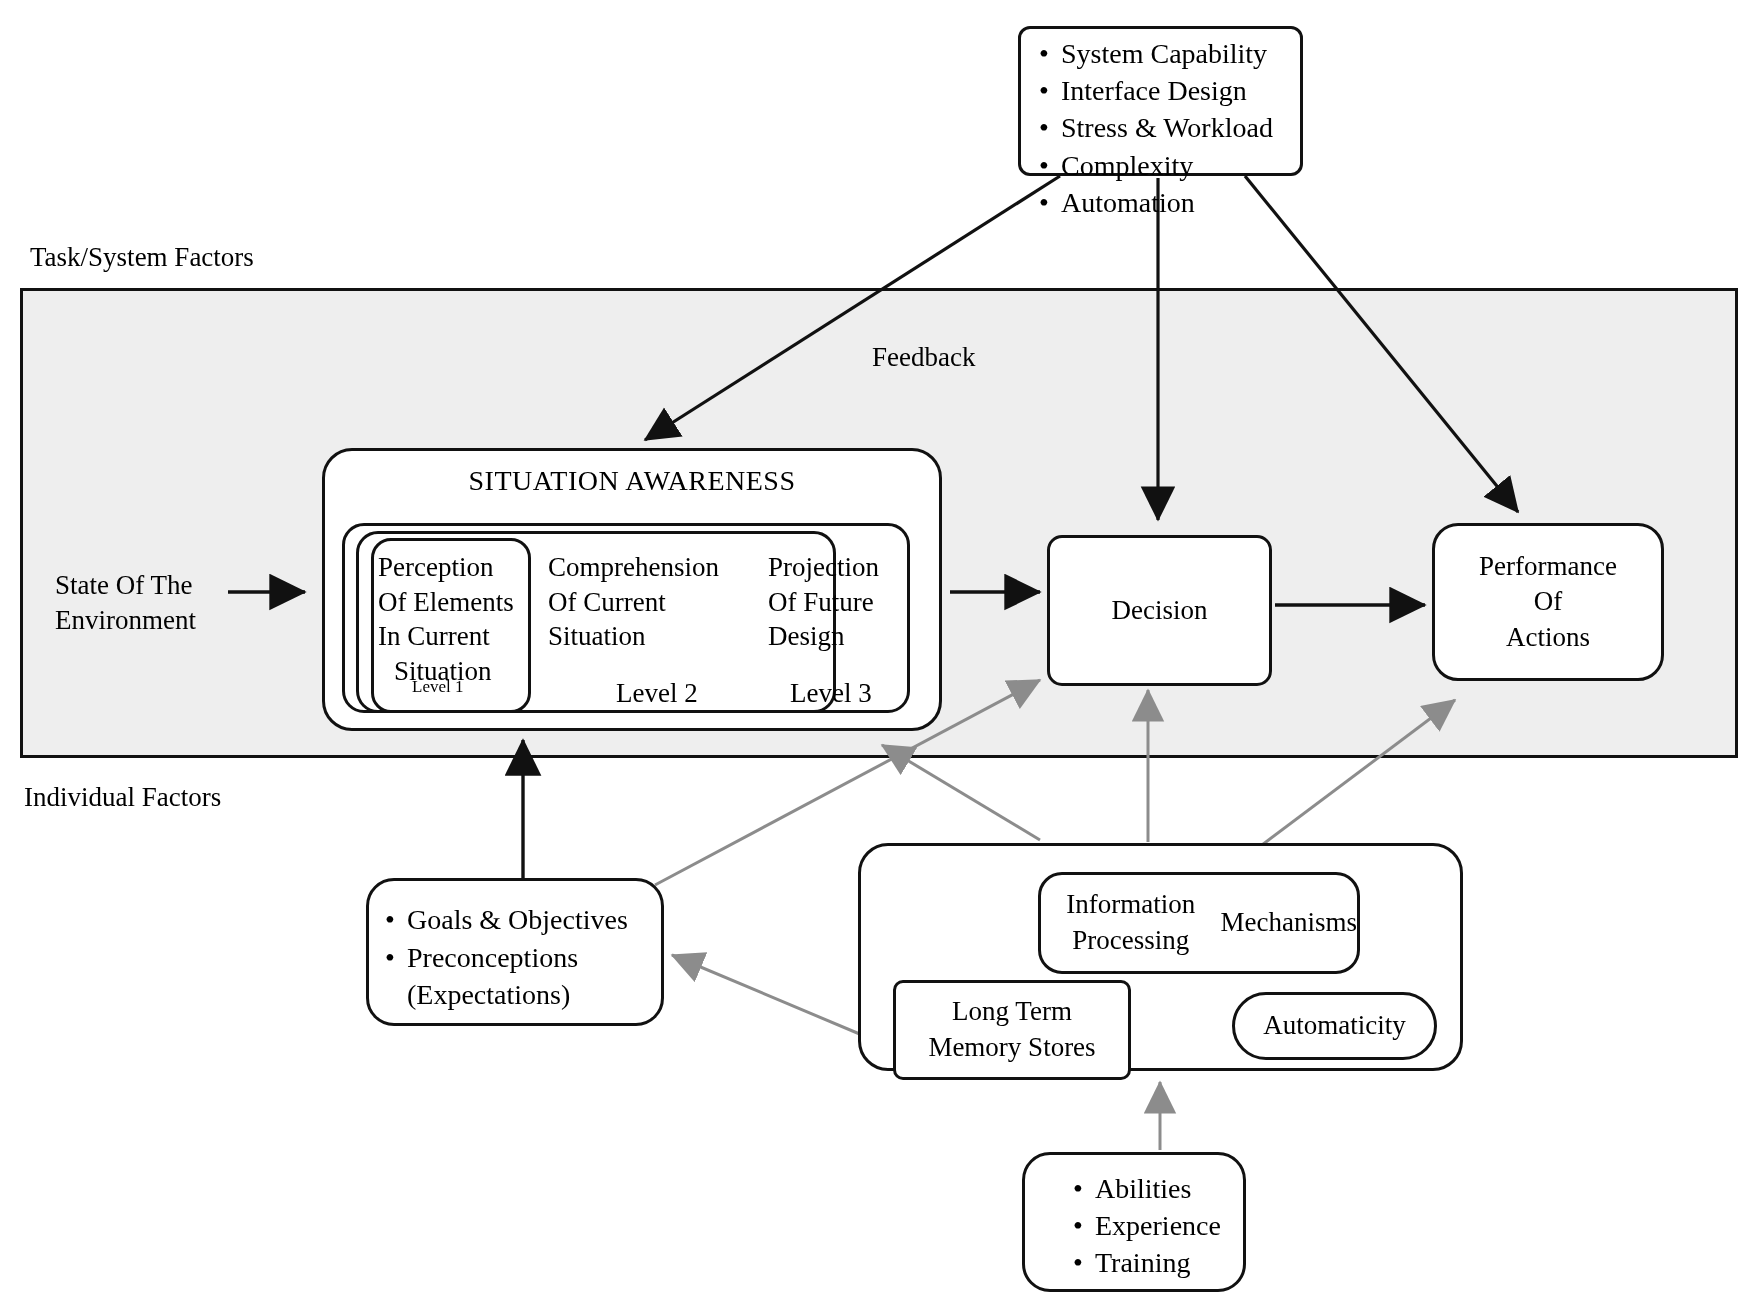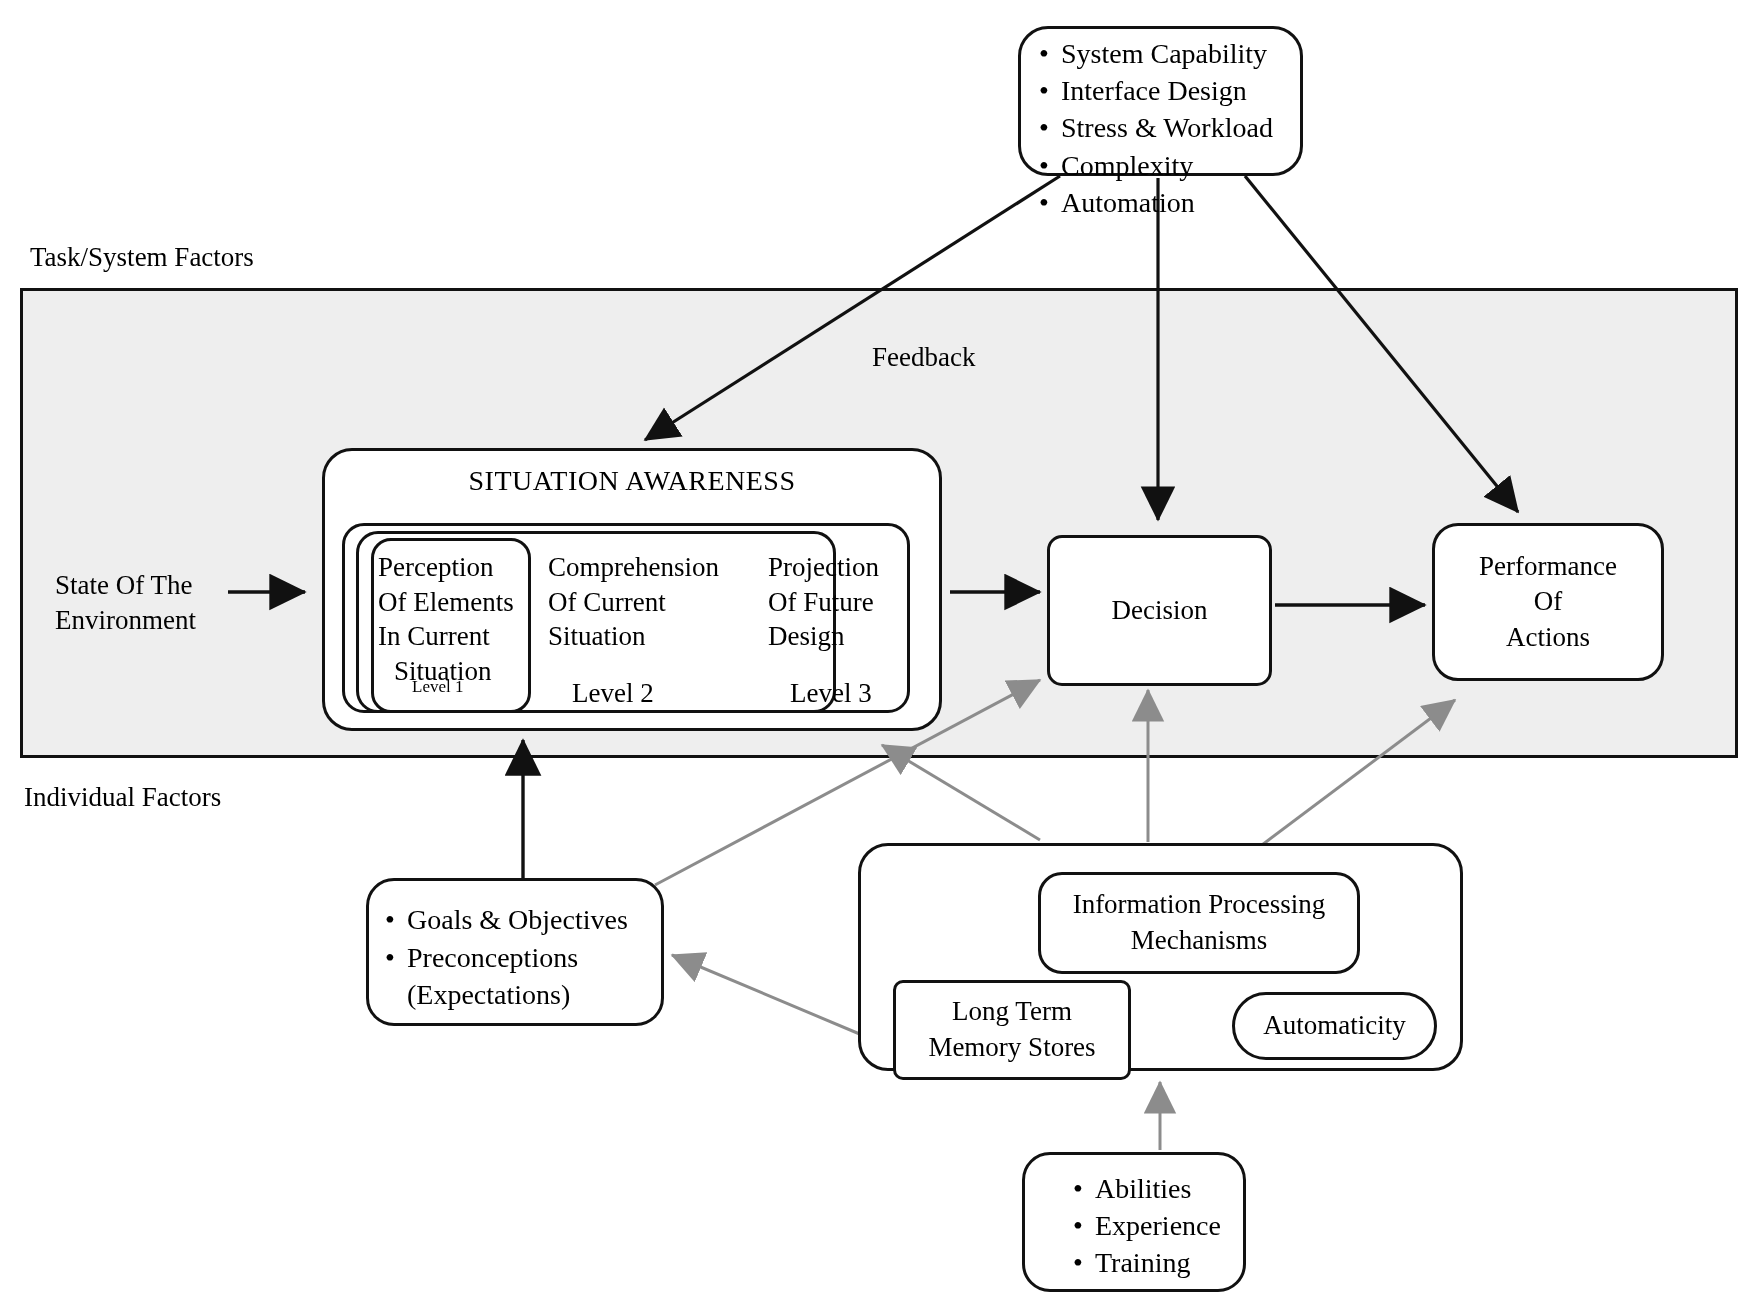--- a/index.html
+++ b/index.html
@@ -89,21 +89,21 @@
 
     <g stroke="#8c8c8c" stroke-width="3" fill="none">
       <line x1="862" y1="1035" x2="672" y2="955" marker-end="url(#ahG)"></line>
     </g>
 
     <g stroke="#8c8c8c" stroke-width="3" fill="none">
       <line x1="1160" y1="1150" x2="1160" y2="1082" marker-end="url(#ahG)"></line>
     </g>
   </svg>
 
-  <div class="box" style="left:1018px;top:26px;width:285px;height:150px;border-radius:30px;">
+  <div class="box" style="left:1018px;top:26px;width:285px;height:150px;border-radius:12px;">
     <div class="bullets" style="left:18px;top:6px;font-size:28px;line-height:1.33;">
       <div class="bl">System Capability</div>
       <div class="bl">Interface Design</div>
       <div class="bl">Stress &amp; Workload</div>
       <div class="bl">Complexity</div>
       <div class="bl">Automation</div>
     </div>
   </div>
 
   <div class="lbl" style="left:30px;top:240px;">Task/System Factors</div>
@@ -136,21 +136,21 @@
     <div>In Current</div>
     <div style="padding-left:16px;">Situation</div>
   </div>
   <div class="lbl" style="left:412px;top:676px;font-size:17px;">Level 1</div>
 
   <div class="lbl wrap" style="left:548px;top:550px;width:210px;text-align:left;font-size:27px;line-height:1.28;">
     <div>Comprehension</div>
     <div>Of Current</div>
     <div>Situation</div>
   </div>
-  <div class="lbl" style="left:572px;top:676px;font-size:27px;">Level 2</div>
+  <div class="lbl" style="left:616px;top:676px;font-size:27px;">Level 2</div>
 
   <div class="lbl wrap" style="left:768px;top:550px;width:150px;text-align:left;font-size:27px;line-height:1.28;">
     <div>Projection</div>
     <div>Of Future</div>
     <div>Design</div>
   </div>
   <div class="lbl" style="left:790px;top:676px;font-size:27px;">Level 3</div>
 
   <div class="box" style="left:1047px;top:535px;width:225px;height:151px;border-radius:15px;">
     <div class="ctr">Decision</div>
@@ -168,21 +168,21 @@
     <div class="bullets" style="left:16px;top:20px;font-size:28px;line-height:1.34;">
       <div class="bl">Goals &amp; Objectives</div>
       <div class="bl">Preconceptions</div>
       <div class="cont">(Expectations)</div>
     </div>
   </div>
 
   <div class="box" style="left:858px;top:843px;width:605px;height:228px;border-radius:30px;">
   </div>
   <div class="box" style="left:1038px;top:872px;width:322px;height:102px;border-radius:24px;">
-    <div class="ctr" style="flex-direction:column;">
+    <div class="ctr" style="">
       <div>Information Processing</div>
       <div>Mechanisms</div>
     </div>
   </div>
   <div class="box" style="left:893px;top:980px;width:238px;height:100px;border-radius:10px;">
     <div class="ctr" style="flex-direction:column;">
       <div>Long Term</div>
       <div>Memory Stores</div>
     </div>
   </div>

